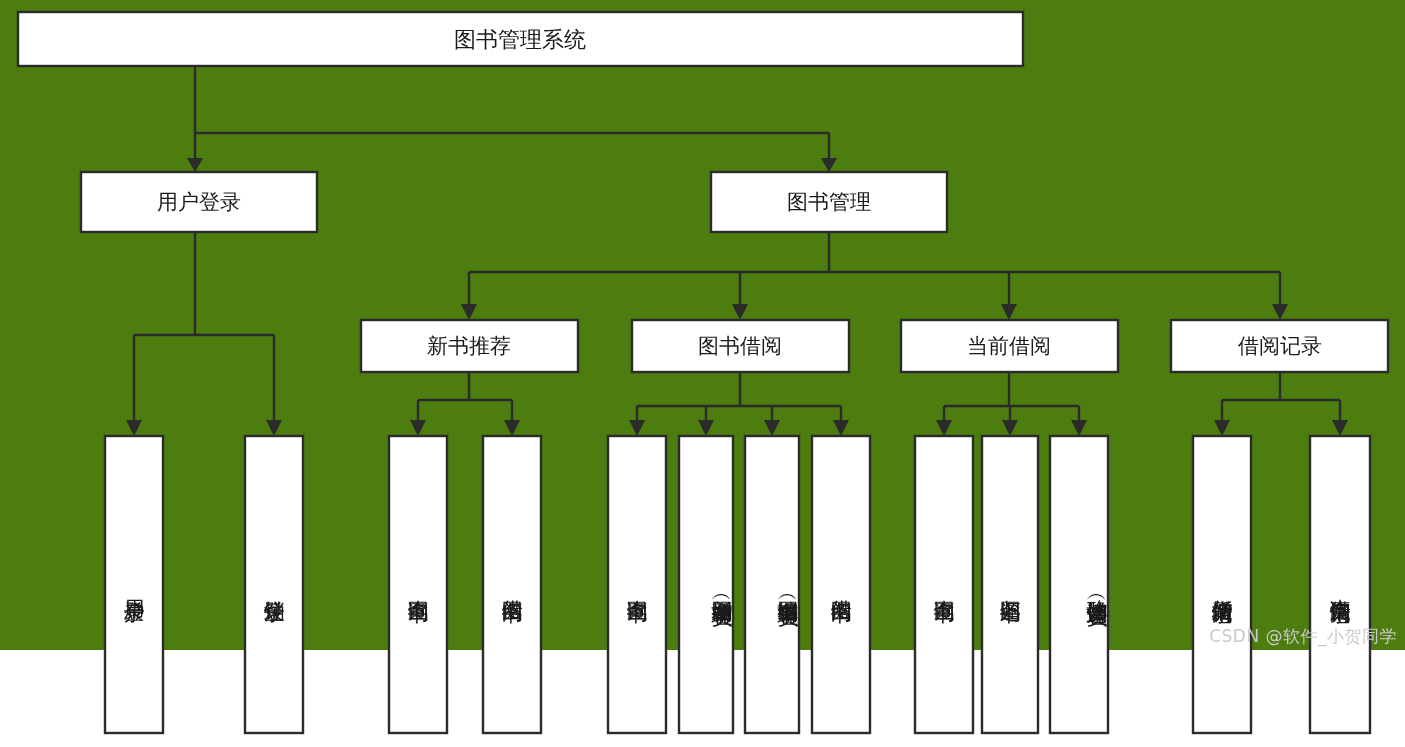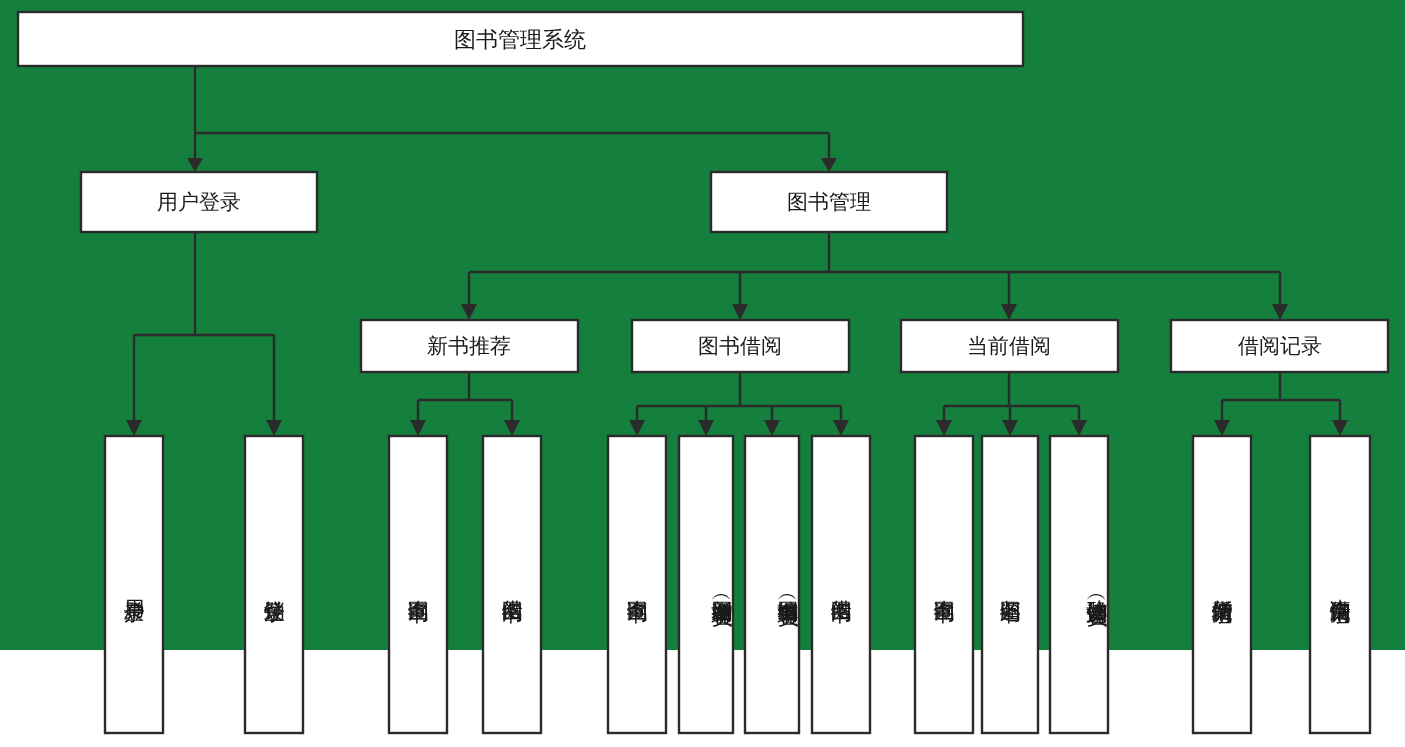--- a/index.html
+++ b/index.html
@@ -11,21 +11,21 @@
   body {
     width: 1405px;
     height: 747px;
     overflow: hidden;
     font-family: "DejaVu Sans", "Liberation Sans", sans-serif;
   }
   #diagram-root {
     position: relative;
     width: 1405px;
     height: 650px;
-    background: #15803d;
+    background: #4d7c0f;
   }
   svg#diagram-svg {
     position: absolute;
     left: 0;
     top: 0;
     width: 1405px;
     height: 747px;
     display: block;
   }
   .node-box {
@@ -229,14 +229,15 @@
   <div class="leaf-label" style="left:745px; top:442px; width:54px; height:291px;">编辑图书（管理员）</div>
   <div class="leaf-label center-v" style="left:812px; top:436px; width:58px; height:297px;">借阅图书</div>
 
   <div class="leaf-label center-v" style="left:915px; top:436px; width:58px; height:297px;">查询图书</div>
   <div class="leaf-label center-v" style="left:982px; top:436px; width:56px; height:297px;">归还图书</div>
   <div class="leaf-label" style="left:1050px; top:442px; width:58px; height:291px;">确认归还（管理员）</div>
 
   <div class="leaf-label center-v" style="left:1193px; top:436px; width:58px; height:297px;">新增借阅记录</div>
   <div class="leaf-label center-v" style="left:1310px; top:436px; width:60px; height:297px;">查询借阅记录</div>
 
+  <div class="watermark">CSDN @软件_小贺同学</div>
 
 </div>
 
 </body></html>

